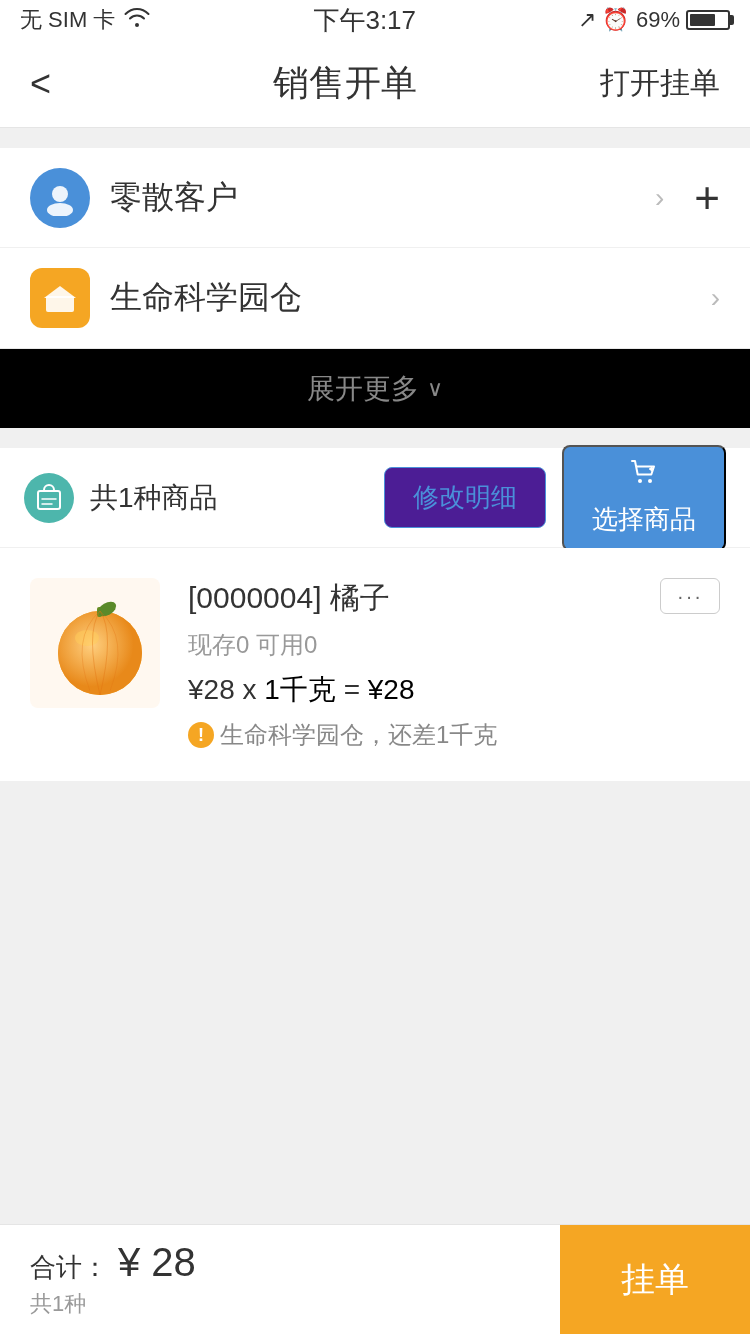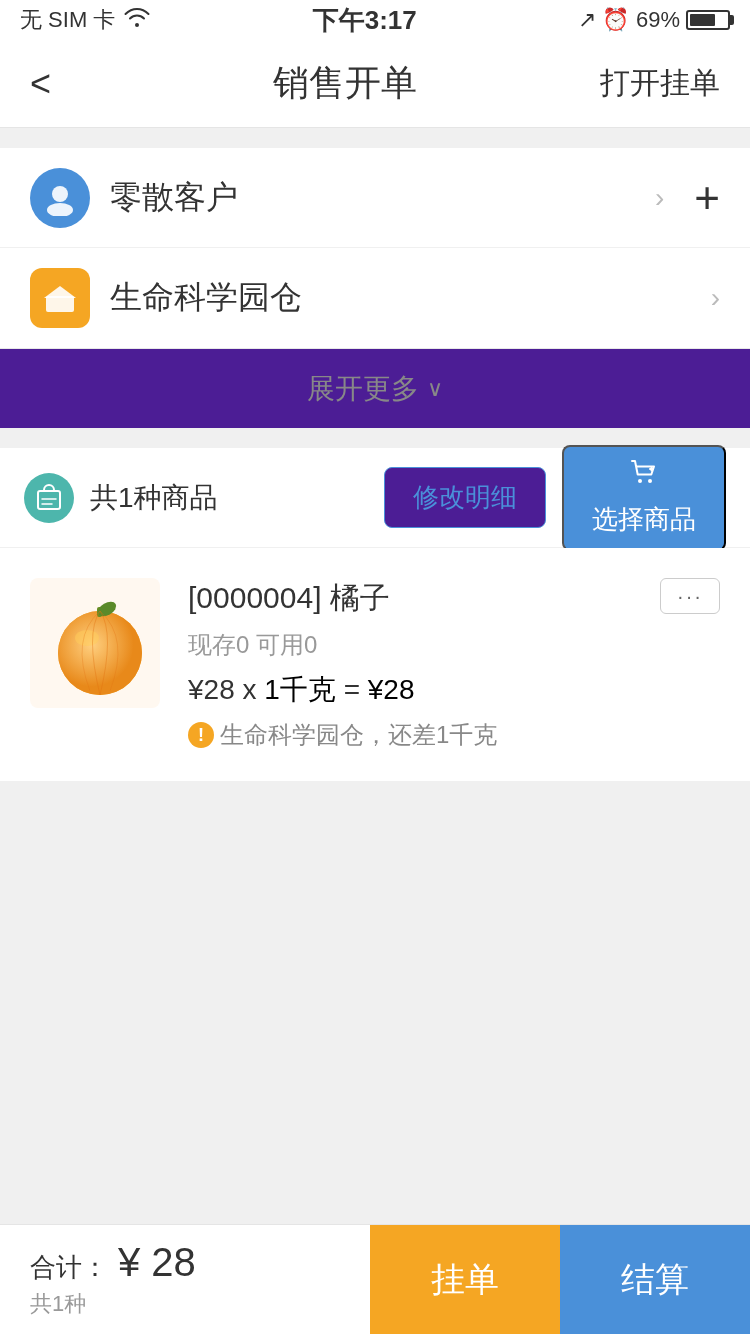--- a/index.html
+++ b/index.html
@@ -19,21 +19,21 @@
       height: 40px;
       background: #fff;
       display: flex;
       align-items: center;
       justify-content: space-between;
       padding: 0 20px;
       font-size: 22px;
       color: #333;
     }
     .status-left { display: flex; align-items: center; gap: 8px; }
-    .status-center { font-size: 26px; font-weight: 700; }
+    .status-center { font-size: 26px; font-weight: 400; }
     .status-right { display: flex; align-items: center; gap: 6px; font-size: 22px; }
     .battery {
       width: 44px; height: 20px;
       border: 2px solid #333;
       border-radius: 3px;
       position: relative;
       display: inline-flex;
       align-items: center;
       padding: 2px;
     }
@@ -155,21 +155,21 @@
       color: #333;
     }
     .warehouse-arrow {
       font-size: 28px;
       color: #bbb;
     }
 
     
     .expand-row {
       width: 750px;
-      background: #4c1d95;
+      background: #000000;
       height: 80px;
       display: flex;
       align-items: center;
       justify-content: center;
       border-top: 1px solid #e8e8e8;
       cursor: pointer;
     }
     .expand-text {
       font-size: 28px;
       color: #888;
@@ -509,16 +509,13 @@
   <div class="total-section">
     <div class="total-label">
       <span>合计：</span>
       <span class="total-amount">¥ 28</span>
     </div>
     <div class="total-count">共1种</div>
   </div>
   <div class="btn-hang">
     <span>挂单</span>
   </div>
-  <div class="btn-checkout">
-    <span>结算</span>
-  </div>
 </div>
 
 </body></html>

